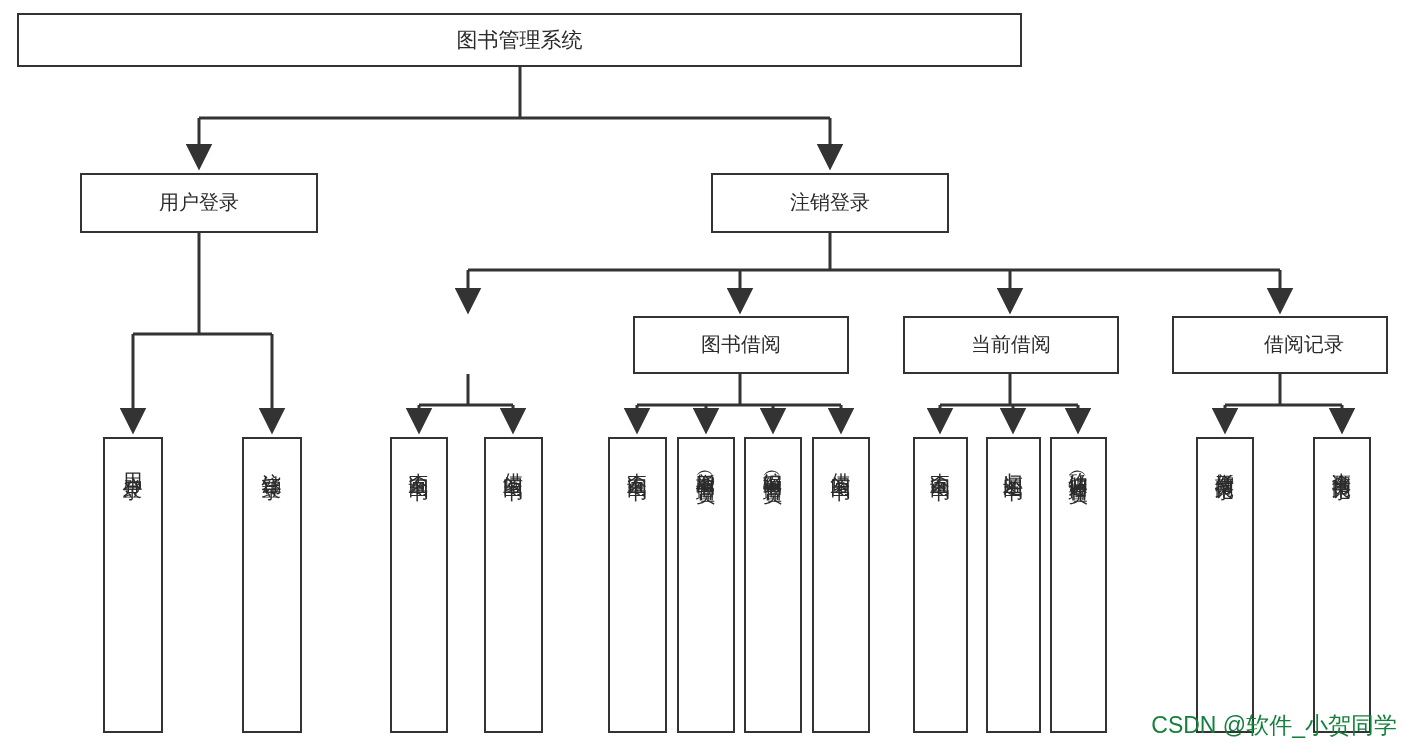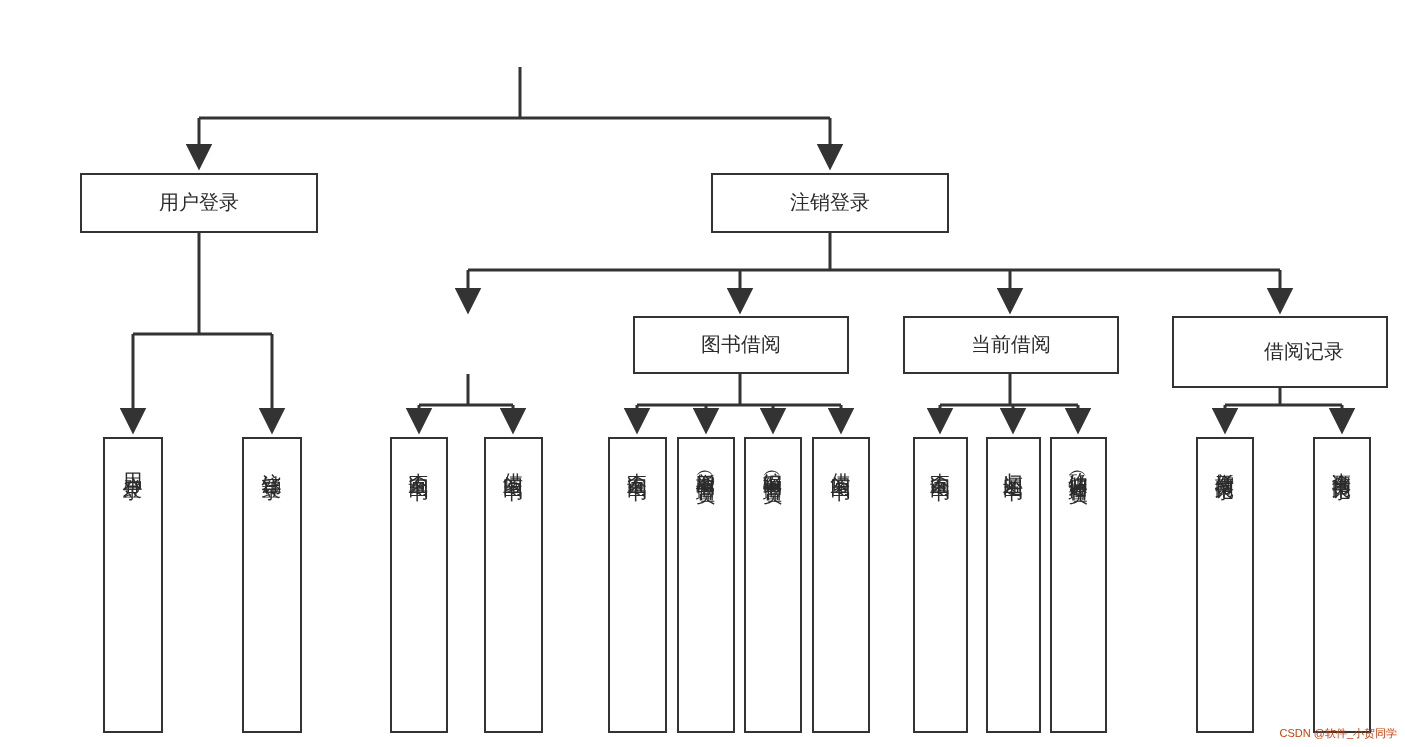--- a/index.html
+++ b/index.html
@@ -62,22 +62,22 @@
     white-space: nowrap;
   }
   .node.vertical.tall-text .node-label {
     font-size: 19px;
     letter-spacing: 2px;
   }
   .watermark {
     position: absolute;
     right: 8px;
     bottom: 6px;
-    font-size: 11px;
-    color: #c2410c;
+    font-size: 23px;
+    color: #15803d;
     font-family: "Liberation Sans", "DejaVu Sans", sans-serif;
     white-space: nowrap;
     pointer-events: none;
   }
 </style>
 </head>
 <body>
 
 <div id="diagram-root">
 
@@ -124,35 +124,38 @@
       <path d="M 1013 405 L 1013 430" marker-end="url(#arrow)"></path>
       <path d="M 1078 405 L 1078 430" marker-end="url(#arrow)"></path>
 
       <path d="M 1280 374 L 1280 405"></path>
       <path d="M 1225 405 L 1342 405"></path>
       <path d="M 1225 405 L 1225 430" marker-end="url(#arrow)"></path>
       <path d="M 1342 405 L 1342 430" marker-end="url(#arrow)"></path>
     </g>
   </svg>
 
+  <div class="node root horizontal" style="left:17px; top:13px; width:1005px; height:54px;">
+    <span class="node-label">图书管理系统</span>
+  </div>
 
   <div class="node horizontal" style="left:80px; top:173px; width:238px; height:60px;">
     <span class="node-label">用户登录</span>
   </div>
   <div class="node horizontal" style="left:711px; top:173px; width:238px; height:60px;">
     <span class="node-label">注销登录</span>
   </div>
 
   <div class="node horizontal" style="left:633px; top:316px; width:216px; height:58px;">
     <span class="node-label">图书借阅</span>
   </div>
   <div class="node horizontal" style="left:903px; top:316px; width:216px; height:58px;">
     <span class="node-label">当前借阅</span>
   </div>
-  <div class="node horizontal" style="left:1172px; top:316px; width:216px; height:72px;padding-left:48px;">
+  <div class="node horizontal" style="left:1172px; top:316px; width:216px; height:58px;padding-left:48px;">
     <span class="node-label">借阅记录</span>
   </div>
 
   <div class="node vertical" style="left:103px; top:437px; width:60px; height:296px;">
     <span class="node-label">用户登录</span>
   </div>
   <div class="node vertical" style="left:242px; top:437px; width:60px; height:296px;">
     <span class="node-label">注销登录</span>
   </div>
 

